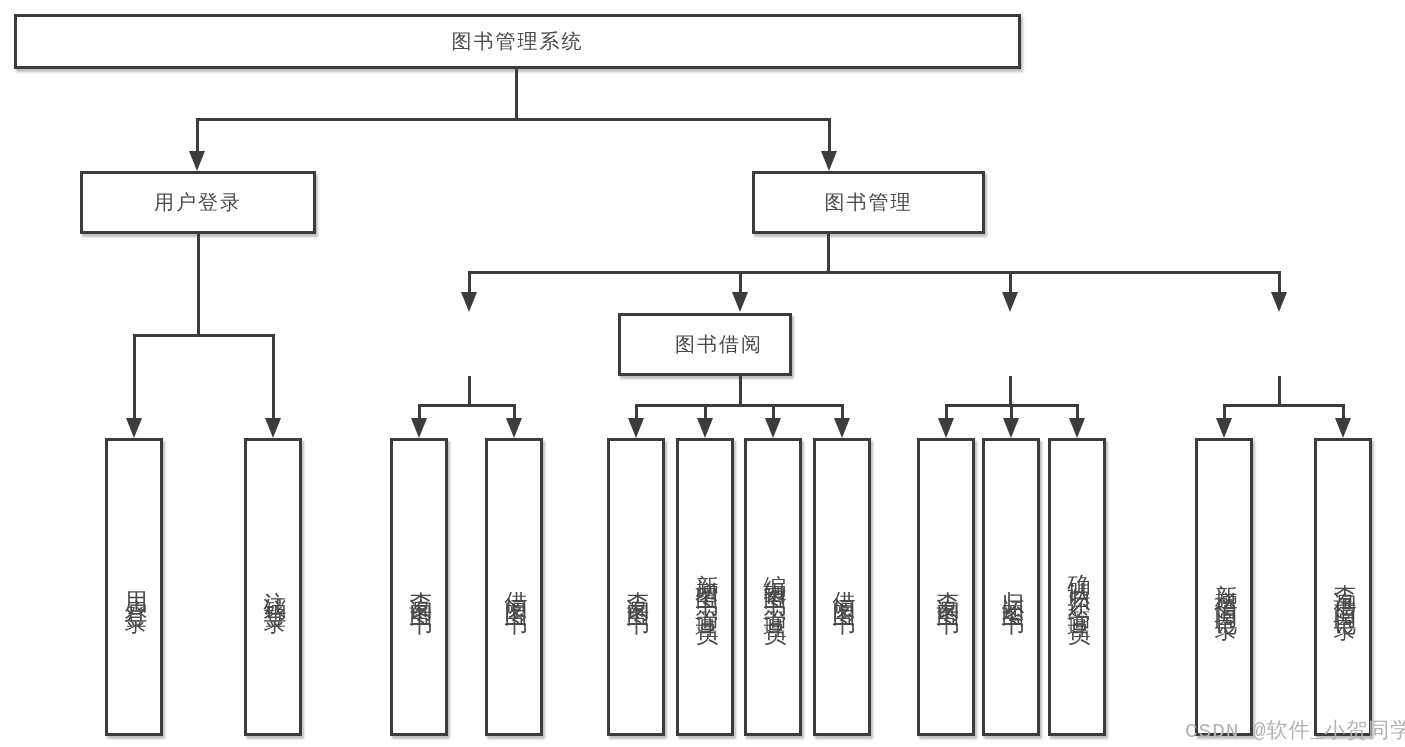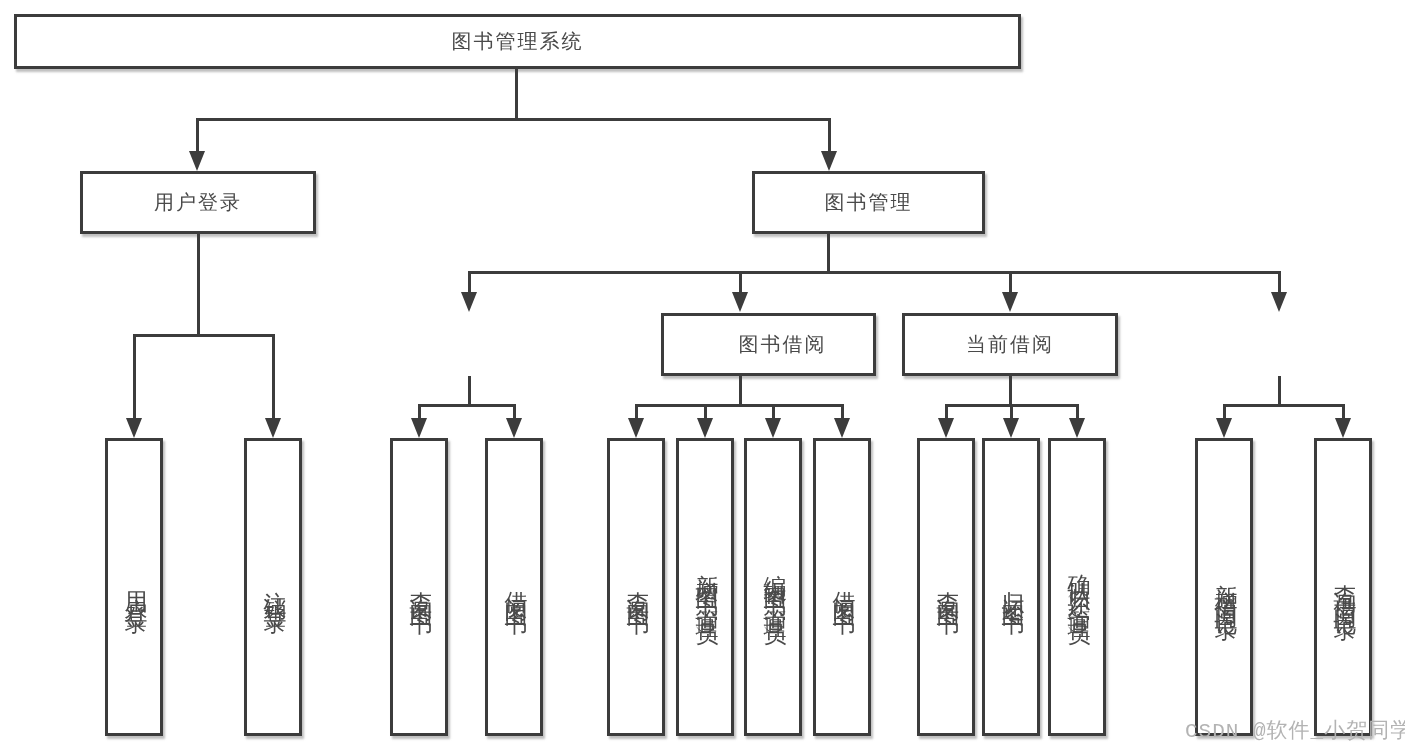--- a/index.html
+++ b/index.html
@@ -79,22 +79,21 @@
   <div class="hline" style="left:468px;top:271px;width:812px;"></div>
   <div class="vline" style="left:468px;top:271px;height:23px;"></div>
   <div class="arrow" style="left:461px;top:292px;"></div>
   <div class="vline" style="left:739px;top:271px;height:23px;"></div>
   <div class="arrow" style="left:732px;top:292px;"></div>
   <div class="vline" style="left:1009px;top:271px;height:23px;"></div>
   <div class="arrow" style="left:1002px;top:292px;"></div>
   <div class="vline" style="left:1278px;top:271px;height:23px;"></div>
   <div class="arrow" style="left:1271px;top:292px;"></div>
 
-  <div class="node h-node" style="left:661px;top:313px;width:215px;height:63px;padding-left:28px;">图书借阅</div>
-  <div class="node h-node" style="left:902px;top:313px;width:216px;height:63px;">当前借阅</div>
+  <div class="node h-node" style="left:618px;top:313px;width:174px;height:63px;padding-left:28px;">图书借阅</div>
 
   <div class="vline" style="left:468px;top:376px;height:31px;"></div>
   <div class="hline" style="left:418px;top:404px;width:98px;"></div>
   <div class="vline" style="left:418px;top:404px;height:16px;"></div>
   <div class="arrow" style="left:411px;top:418px;"></div>
   <div class="vline" style="left:513px;top:404px;height:16px;"></div>
   <div class="arrow" style="left:506px;top:418px;"></div>
 
   <div class="vline" style="left:739px;top:376px;height:31px;"></div>
   <div class="hline" style="left:635px;top:404px;width:209px;"></div>

